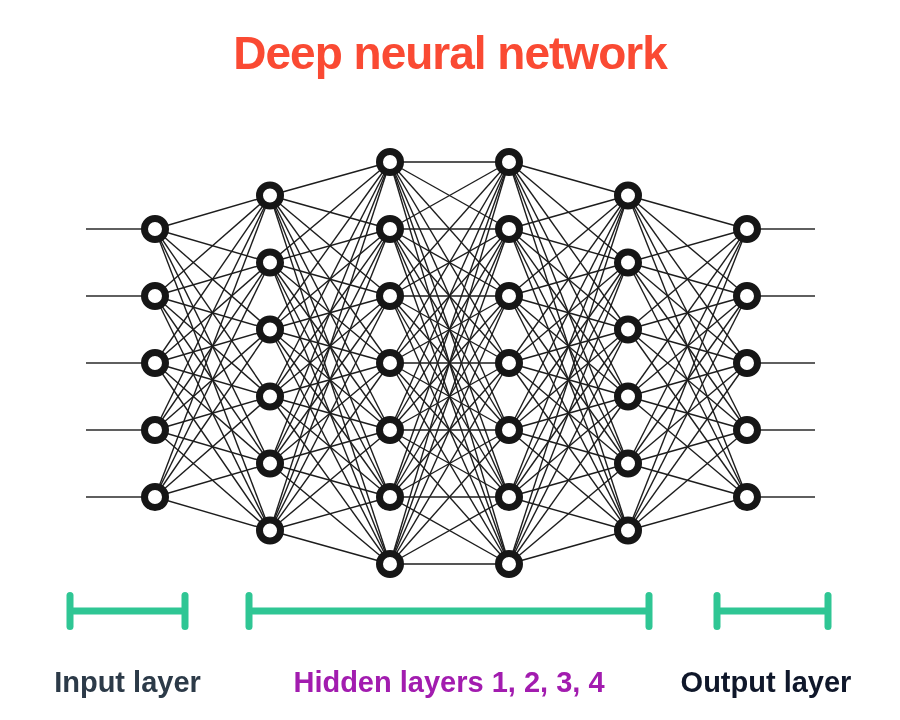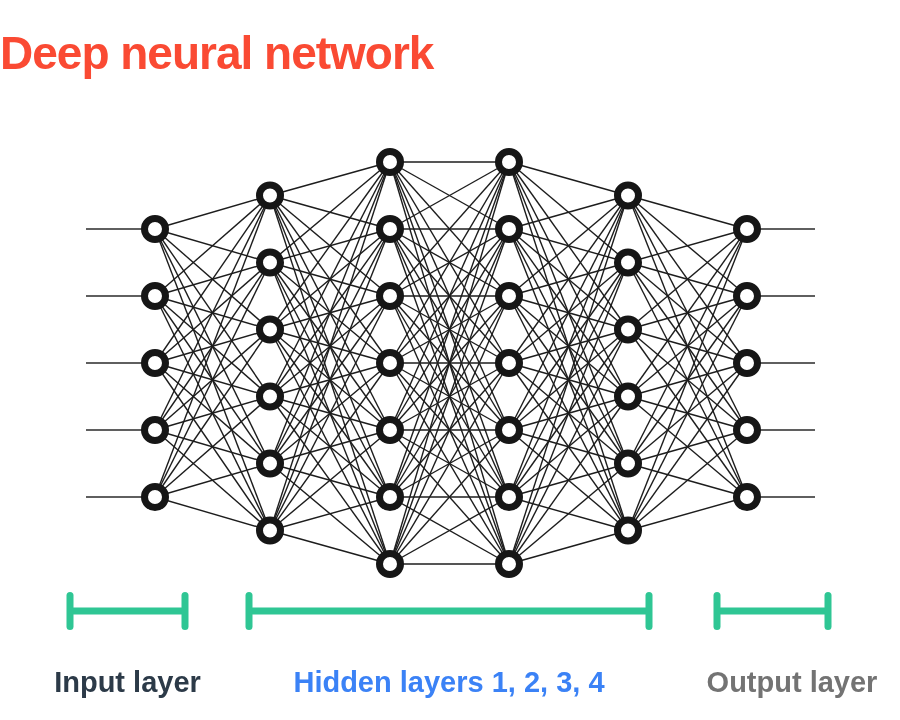--- a/index.html
+++ b/index.html
@@ -14,21 +14,21 @@
     height: 720px;
     background: #ffffff;
     overflow: hidden;
   }
   .title {
     position: absolute;
     top: 30px;
     left: 0;
     width: 100%;
     margin: 0;
-    text-align: left;
+    text-align: center;
     font-size: 46px;
     line-height: 1;
     font-weight: 700;
     letter-spacing: -1px;
     font-family: "Liberation Sans", "DejaVu Sans", sans-serif;
   }
   #net {
     position: absolute;
     top: 0;
     left: 0;
@@ -295,15 +295,15 @@
       <line x1="185" y1="595.5" x2="185" y2="626.5" stroke="#2fc694" stroke-width="7" stroke-linecap="round"></line>
       <line x1="252.5" y1="611" x2="645.5" y2="611" stroke="#2fc694" stroke-width="7" stroke-linecap="round"></line>
       <line x1="249" y1="595.5" x2="249" y2="626.5" stroke="#2fc694" stroke-width="7" stroke-linecap="round"></line>
       <line x1="649" y1="595.5" x2="649" y2="626.5" stroke="#2fc694" stroke-width="7" stroke-linecap="round"></line>
       <line x1="720.5" y1="611" x2="824.5" y2="611" stroke="#2fc694" stroke-width="7" stroke-linecap="round"></line>
       <line x1="717" y1="595.5" x2="717" y2="626.5" stroke="#2fc694" stroke-width="7" stroke-linecap="round"></line>
       <line x1="828" y1="595.5" x2="828" y2="626.5" stroke="#2fc694" stroke-width="7" stroke-linecap="round"></line>
     </svg>
 
   <div class="bracket-label" id="blabel-0" style="color: rgb(44, 58, 72); left: 127.5px;">Input layer</div>
-  <div class="bracket-label" id="blabel-1" style="color: #3b82f6; left: 449px;">Hidden layers 1, 2, 3, 4</div>
-  <div class="bracket-label" id="blabel-2" style="color: #737373; left: 792px;">Output layer</div>
+  <div class="bracket-label" id="blabel-1" style="color: #a21caf; left: 449px;">Hidden layers 1, 2, 3, 4</div>
+  <div class="bracket-label" id="blabel-2" style="color: #0f172a; left: 766px;">Output layer</div>
 </div>
 
 </body></html>

